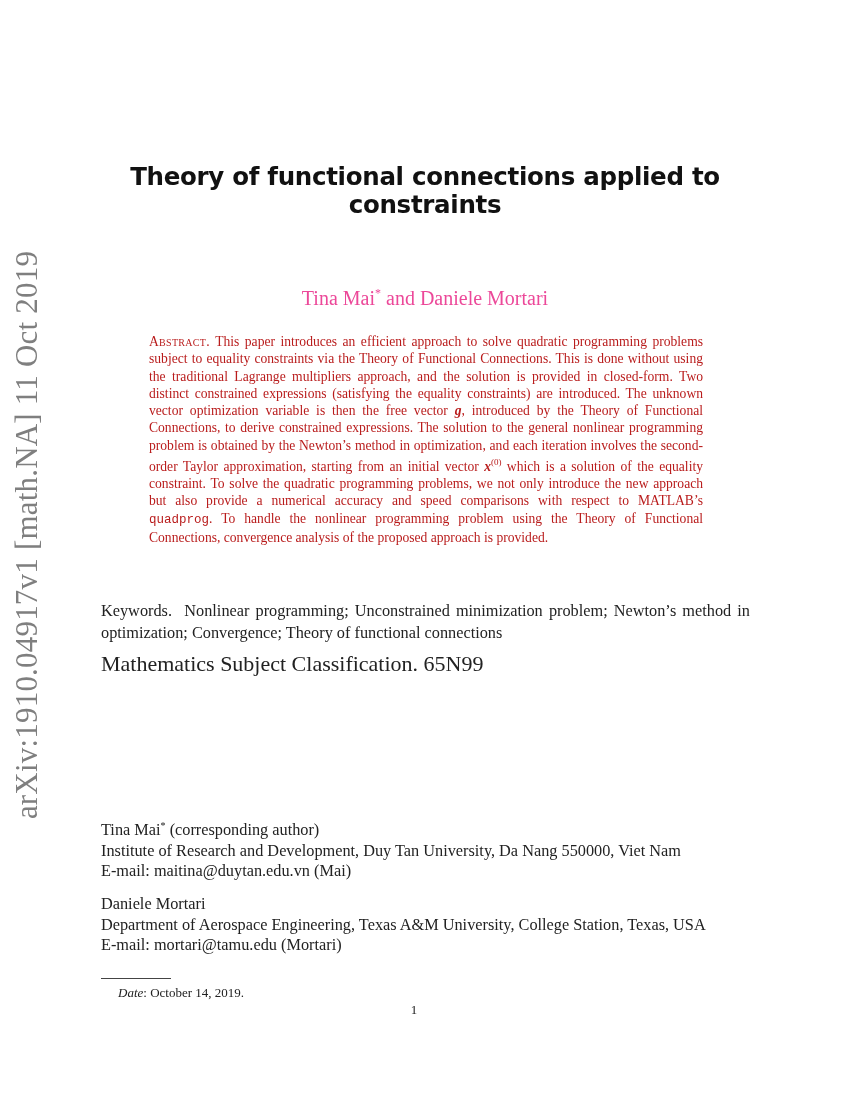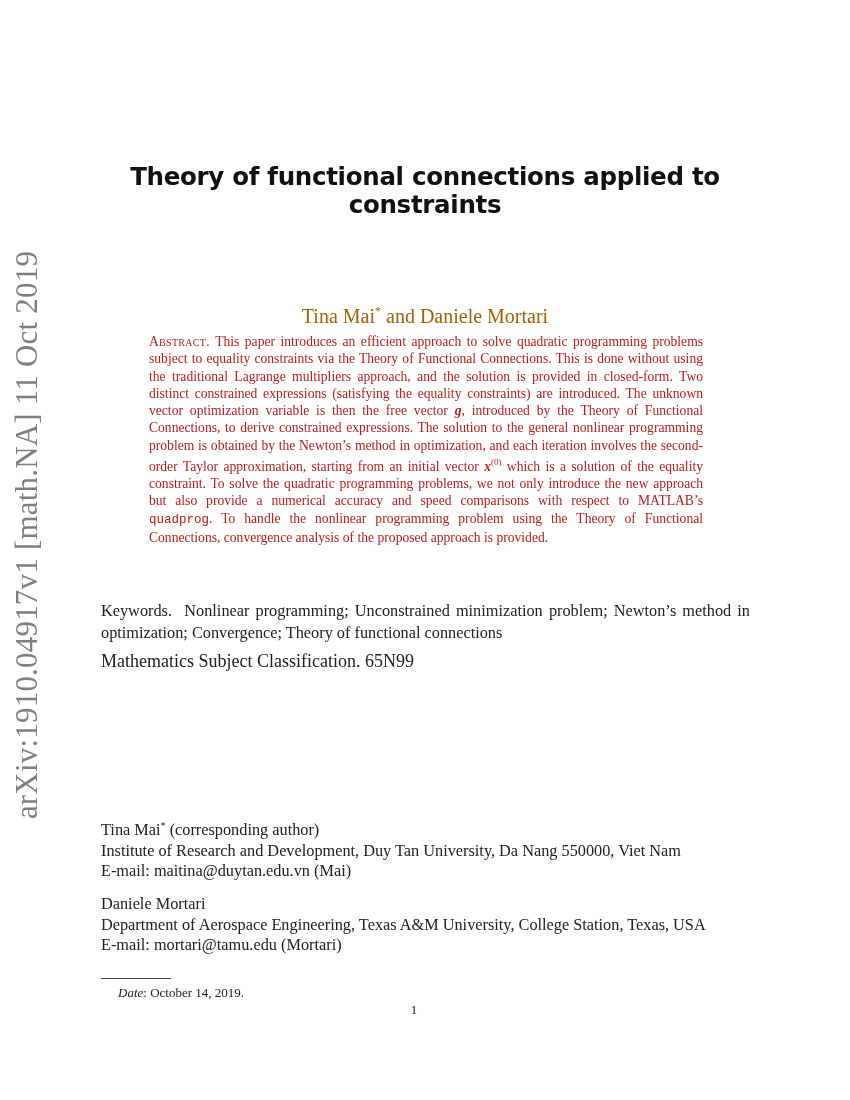--- a/index.html
+++ b/index.html
@@ -1,28 +1,28 @@
 <!DOCTYPE html>
 <html><head>
 <meta charset="utf-8">
 <style>
   html, body { margin: 0; padding: 0; background: #ffffff; }
   body { width: 850px; height: 1100px; position: relative; overflow: hidden; color: #1a1a1a; font-family: "Liberation Serif", "DejaVu Serif", serif; }
   .side-stamp { position: absolute; left: 3px; top: 270px; width: 48px; height: 530px; }
   .side-stamp span { position: absolute; left: 50%; top: 50%; transform: translate(-50%, -50%) rotate(-90deg); white-space: nowrap; font-size: 31px; color: #7f7f7f; letter-spacing: 0.2px; }
   .title { position: absolute; left: 100px; top: 163px; width: 650px; text-align: center; font-family: "DejaVu Sans", "Liberation Sans", sans-serif; font-weight: bold; font-size: 24.5px; line-height: 28px; color: #111; letter-spacing: -0.3px; }
-  .authors { position: absolute; left: 100px; top: 304px; width: 650px; text-align: center; font-size: 20px; color: #a16207; }
+  .authors { position: absolute; left: 100px; top: 286px; width: 650px; text-align: center; font-size: 20px; color: #ec4899; }
   .authors sup { font-size: 12px; }
   .abstract { position: absolute; left: 149px; top: 333px; width: 554px; font-size: 13.6px; line-height: 17.3px; text-align: justify; color: #b91c1c; }
   .abstract .label { font-variant: small-caps; letter-spacing: 0.3px; }
   .abstract .bm { font-weight: bold; font-style: italic; }
   .abstract code { font-family: "Liberation Mono", "DejaVu Sans Mono", monospace; font-size: 12.5px; }
   .abstract sup { font-size: 9px; }
   .keywords { position: absolute; left: 101px; top: 600px; width: 649px; font-size: 16.3px; line-height: 22px; text-align: justify; color: #222; }
-  .msc { position: absolute; left: 101px; top: 651px; width: 649px; font-size: 18px; color: #222; }
+  .msc { position: absolute; left: 101px; top: 651px; width: 649px; font-size: 22px; color: #222; }
   .bold { font-weight: normal; }
   .addr { position: absolute; left: 101px; width: 649px; font-size: 16.3px; line-height: 20.5px; color: #222; }
   .addr sup { font-size: 10px; }
   .addr1 { top: 816px; }
   .addr2 { top: 894px; }
   .fn-rule { position: absolute; left: 101px; top: 978px; width: 70px; height: 1px; background: #444; }
   .footnote { position: absolute; left: 118px; top: 985px; font-size: 13px; color: #222; }
   .footnote i { font-style: italic; }
   .page-num { position: absolute; left: 0; top: 1002px; width: 850px; text-align: center; font-size: 13px; color: #222; }
   .page-num span { position: relative; left: -11px; }

